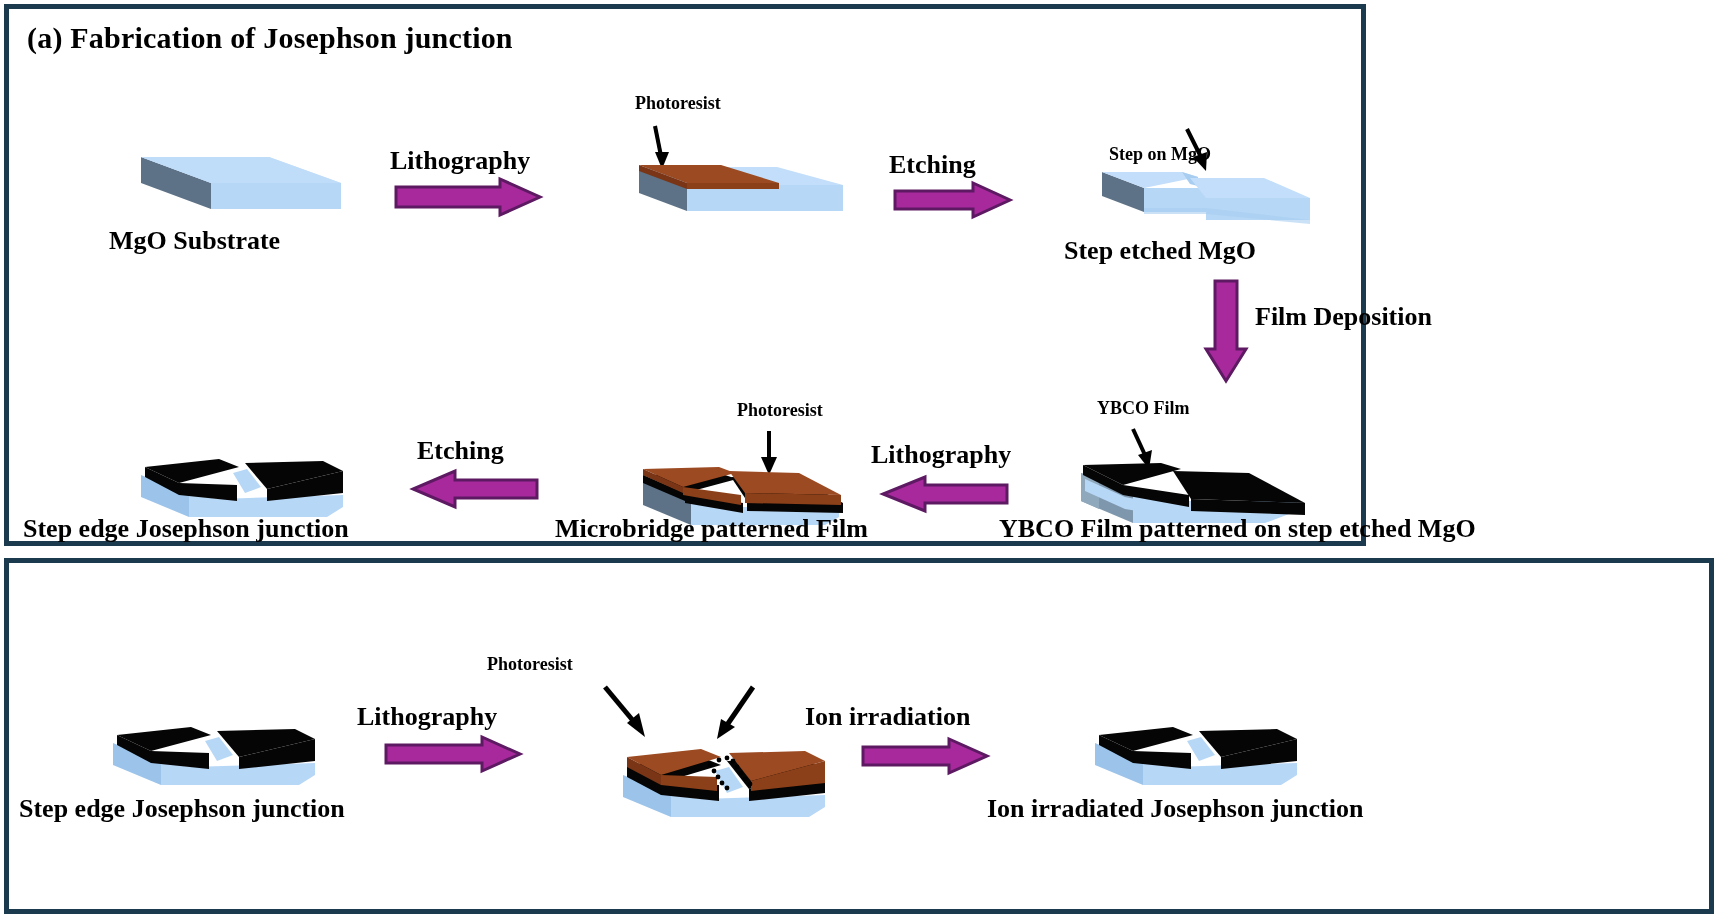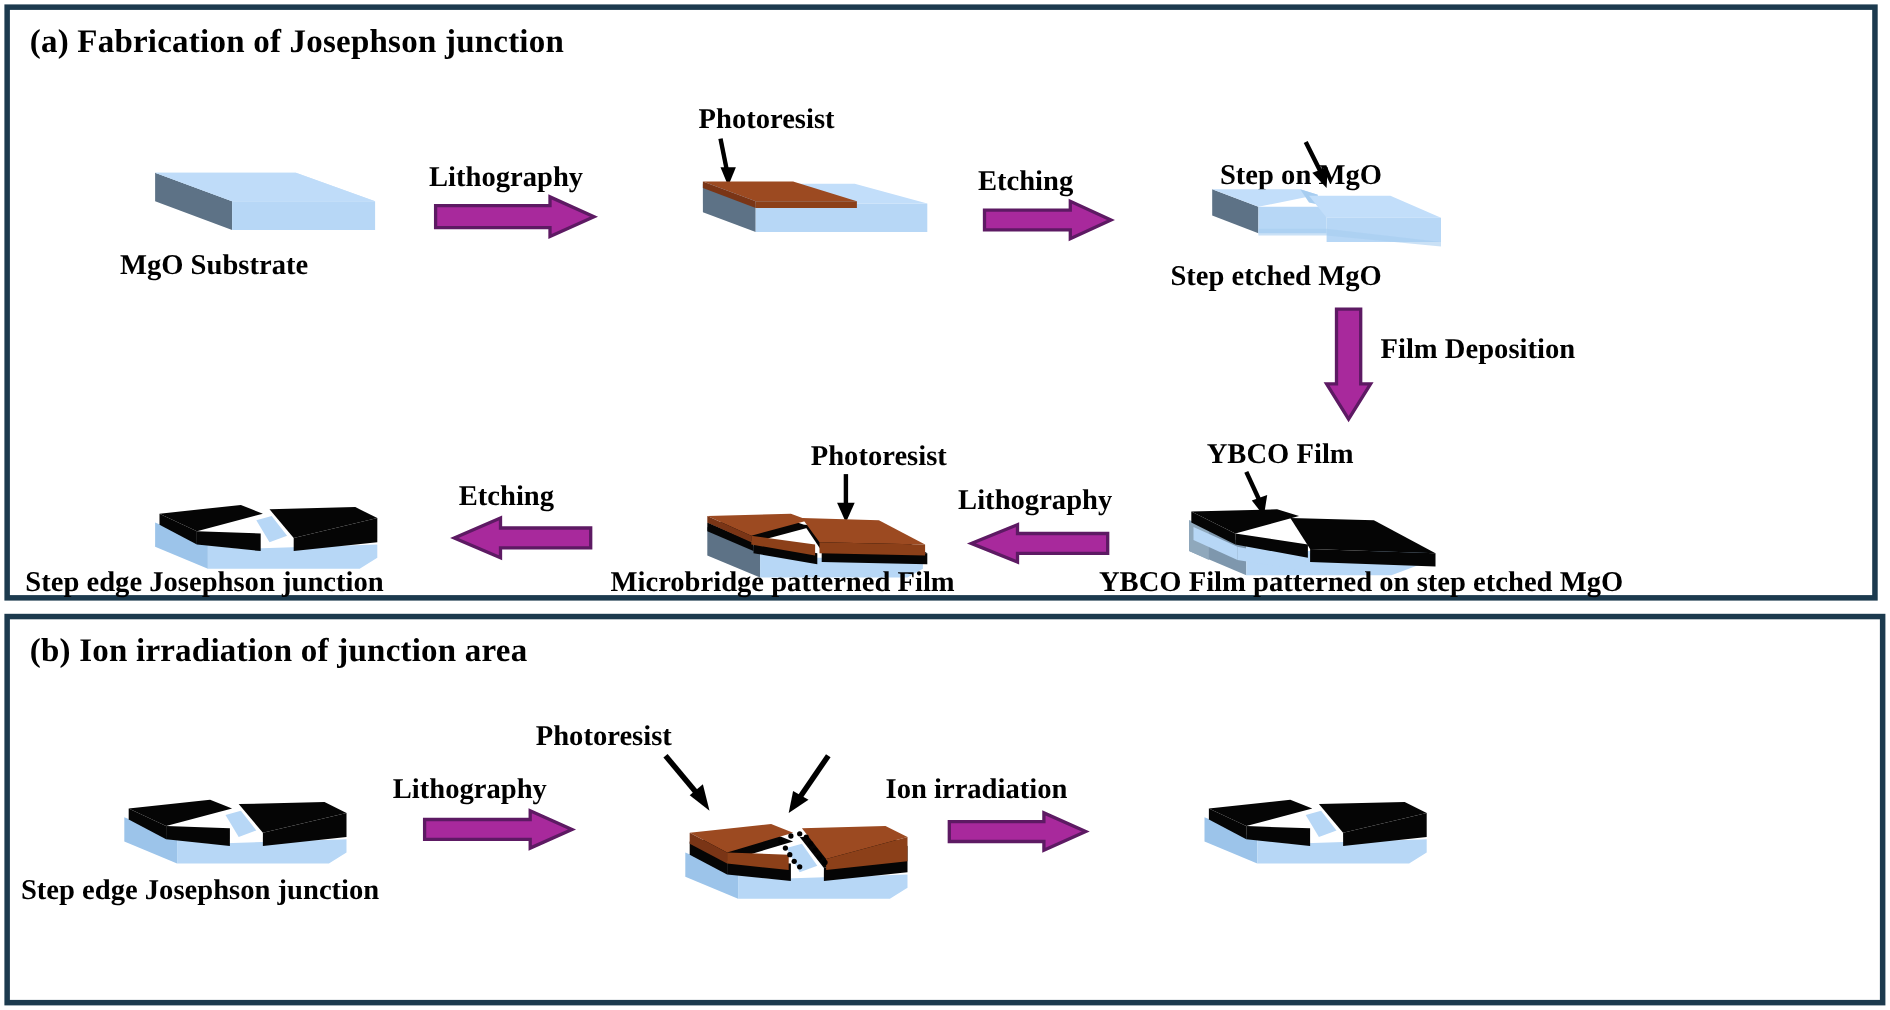--- a/index.html
+++ b/index.html
@@ -24,21 +24,21 @@
   
   .panel {
     position: absolute;
     background: #ffffff;
     border: 5px solid #1c3a4e;
     box-sizing: border-box;
   }
   #panel-a {
     left: 4px;
     top: 4px;
-    width: 1703px;
+    width: 1362px;
     height: 542px;
   }
   #panel-b {
     left: 4px;
     top: 558px;
     width: 1710px;
     height: 356px;
   }
 
   .panel-title {
@@ -54,21 +54,21 @@
 
   
   .lbl {
     position: absolute;
     font-weight: bold;
     color: #000000;
     white-space: nowrap;
     line-height: 1.05;
   }
   .lbl.cap   { font-size: 26px; }        
-  .lbl.call  { font-size: 26px; text-align: right; }        
+  .lbl.call  { font-size: 18px; text-align: right; }        
   .lbl.proc  { font-size: 26px; }        
 
   
   .stage {
     position: absolute;
   }
   svg { display: block; overflow: visible; }
 
   
   .proc-arrow { position: absolute; }
@@ -252,21 +252,20 @@
 
         <polygon points="106,36 120,32 134,50 118,56" fill="#b7d7f6"></polygon>
       </svg>
     </div>
     <div class="lbl cap" style="left:14px; top:506px;">Step edge Josephson junction</div>
 
   </div>
 
   <div class="panel" id="panel-b">
 
-    <div class="panel-title" id="panel-b-title">(b) Ion irradiation of junction area</div>
 
     <div class="stage" style="left:90px; top:142px;">
       <svg width="230" height="90" viewBox="0 0 230 90">
         <polygon points="14,38 14,60 62,80 62,58" fill="#9cc4ea"></polygon>
         <polygon points="62,58 62,80 200,80 216,70 216,58 92,62" fill="#b7d7f6"></polygon>
         <polygon points="18,30 92,22 112,30 52,46" fill="#050505"></polygon>
         <polygon points="18,30 18,40 52,58 52,46" fill="#050505"></polygon>
         <polygon points="52,46 52,58 110,64 110,48" fill="#050505"></polygon>
         <polygon points="118,26 196,24 216,34 140,52" fill="#050505"></polygon>
         <polygon points="140,52 140,64 216,56 216,34" fill="#050505"></polygon>
@@ -348,16 +347,17 @@
         <polygon points="14,38 14,60 62,80 62,58" fill="#9cc4ea"></polygon>
         <polygon points="62,58 62,80 200,80 216,70 216,58 92,62" fill="#b7d7f6"></polygon>
         <polygon points="18,30 92,22 112,30 52,46" fill="#050505"></polygon>
         <polygon points="18,30 18,40 52,58 52,46" fill="#050505"></polygon>
         <polygon points="52,46 52,58 110,64 110,48" fill="#050505"></polygon>
         <polygon points="118,26 196,24 216,34 140,52" fill="#050505"></polygon>
         <polygon points="140,52 140,64 216,56 216,34" fill="#050505"></polygon>
         <polygon points="106,36 120,32 134,50 118,56" fill="#b7d7f6"></polygon>
       </svg>
     </div>
+    <div class="lbl cap" style="left:978px; top:232px;">Ion irradiated Josephson junction</div>
 
   </div>
 
 </div>
 
 </body></html>

